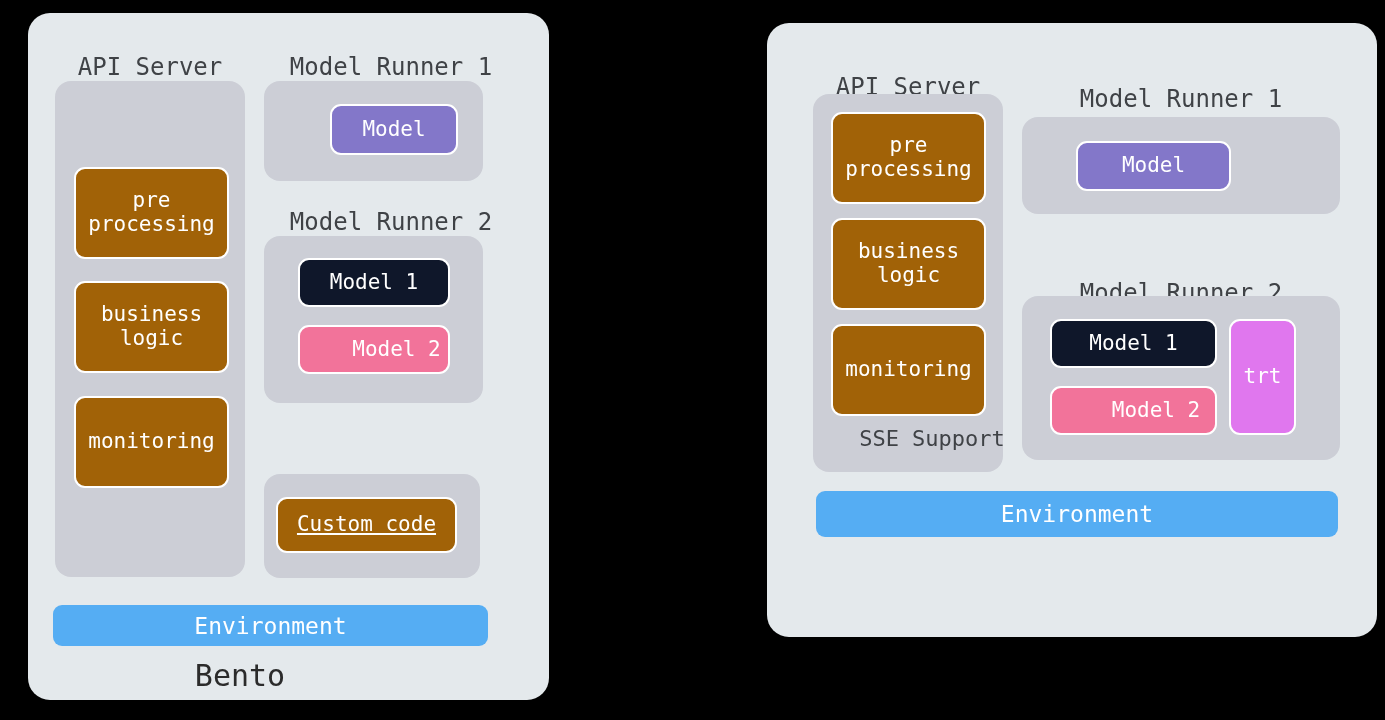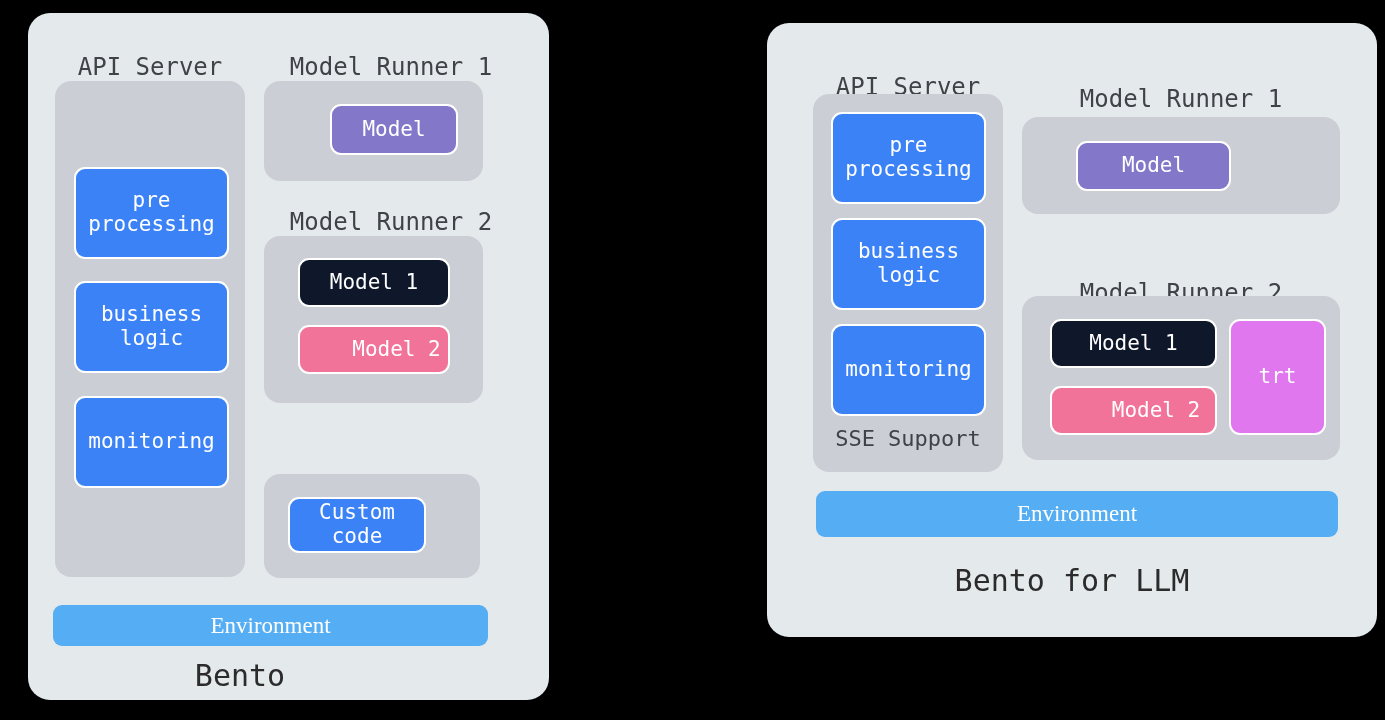--- a/index.html
+++ b/index.html
@@ -51,37 +51,36 @@
     box-sizing: border-box;
     color: #ffffff;
     font-size: 21px;
     line-height: 1.12;
     display: flex;
     align-items: center;
     justify-content: center;
     text-align: center;
     white-space: pre-line;
   }
-  .chip.orange  { background: #3b82f6; }
+  .chip.orange  { background: #a16207; }
   .chip.purple  { background: #8377c9; margin-left: 20px; }
   .chip.magenta { background: #e077ee; }
   .chip.green   { background: #0f172a; }
   .chip.pink    { background: #f2739a; padding-left: 45px; }
 
   
   .envbar {
     position: absolute;
     background: #55adf3;
     border-radius: 9px;
     color: #ffffff;
     font-size: 23px;
     display: flex;
     align-items: center;
     justify-content: center;
-    font-family: Liberation Serif, serif;
   }
 
   
   .panel-title {
     position: absolute;
     color: #2b2b2b;
     font-size: 30px;
     line-height: 1;
     text-align: center;
     white-space: nowrap;
@@ -122,53 +121,52 @@
 
     <div class="caption" style="left:232px; top:197px; width:262px;">Model Runner 2</div>
 
     <div class="group" style="left:236px; top:223px; width:219px; height:167px;">
       <div class="chip green" style="left:34px; top:22px; width:152px; height:49px;">Model 1</div>
       <div class="chip pink" style="left:34px; top:89px; width:152px; height:49px;">Model 2</div>
     </div>
 
 
     <div class="group" style="left:236px; top:461px; width:216px; height:104px;">
-      <div class="chip orange" style="left:24px; top:23px; width:138px; height:56px;">Custom code</div>
+      <div class="chip orange" style="left:12px; top:23px; width:181px; height:56px;text-decoration:underline;">Custom code</div>
     </div>
 
     <div class="envbar" style="left:25px; top:592px; width:435px; height:41px;">Environment</div>
 
     <div class="panel-title" style="left:0px; top:648px; width:424px;">Bento</div>
   </div>
 
   <div class="panel" id="panel-right">
 
     <div class="caption" style="left:46px; top:52px; width:190px;">API Server</div>
 
     <div class="group" style="left:46px; top:71px; width:190px; height:378px;">
       <div class="chip orange" style="left:18px; top:18px; width:155px; height:92px;">pre
 processing</div>
       <div class="chip orange" style="left:18px; top:124px; width:155px; height:92px;">business
 logic</div>
       <div class="chip orange" style="left:18px; top:230px; width:155px; height:92px;">monitoring</div>
-      <div class="sse-label" style="left:0px; top:334px; width:190px;">SSE Support</div>
+      <div class="sse-label" style="left:0px; top:334px; width:190px;padding-left:24px;">SSE Support</div>
     </div>
 
     <div class="caption" style="left:255px; top:64px; width:318px;">Model Runner 1</div>
 
     <div class="group" style="left:255px; top:94px; width:318px; height:97px;">
       <div class="chip purple" style="left:34px; top:24px; width:155px; height:50px;">Model</div>
     </div>
 
     <div class="caption" style="left:255px; top:258px; width:318px;">Model Runner 2</div>
 
     <div class="group" style="left:255px; top:273px; width:318px; height:164px;">
       <div class="chip green" style="left:28px; top:23px; width:167px; height:49px;">Model 1</div>
       <div class="chip pink" style="left:28px; top:90px; width:167px; height:49px;">Model 2</div>
-      <div class="chip magenta" style="left:207px; top:23px; width:97px; height:116px;">trt</div>
+      <div class="chip magenta" style="left:207px; top:23px; width:67px; height:116px;">trt</div>
     </div>
 
     <div class="envbar" style="left:49px; top:468px; width:522px; height:46px;">Environment</div>
 
-    <div class="panel-title" style="left:0px; top:543px; width:610px;">Bento for LLM</div>
   </div>
 
 </div>
 
 </body></html>

